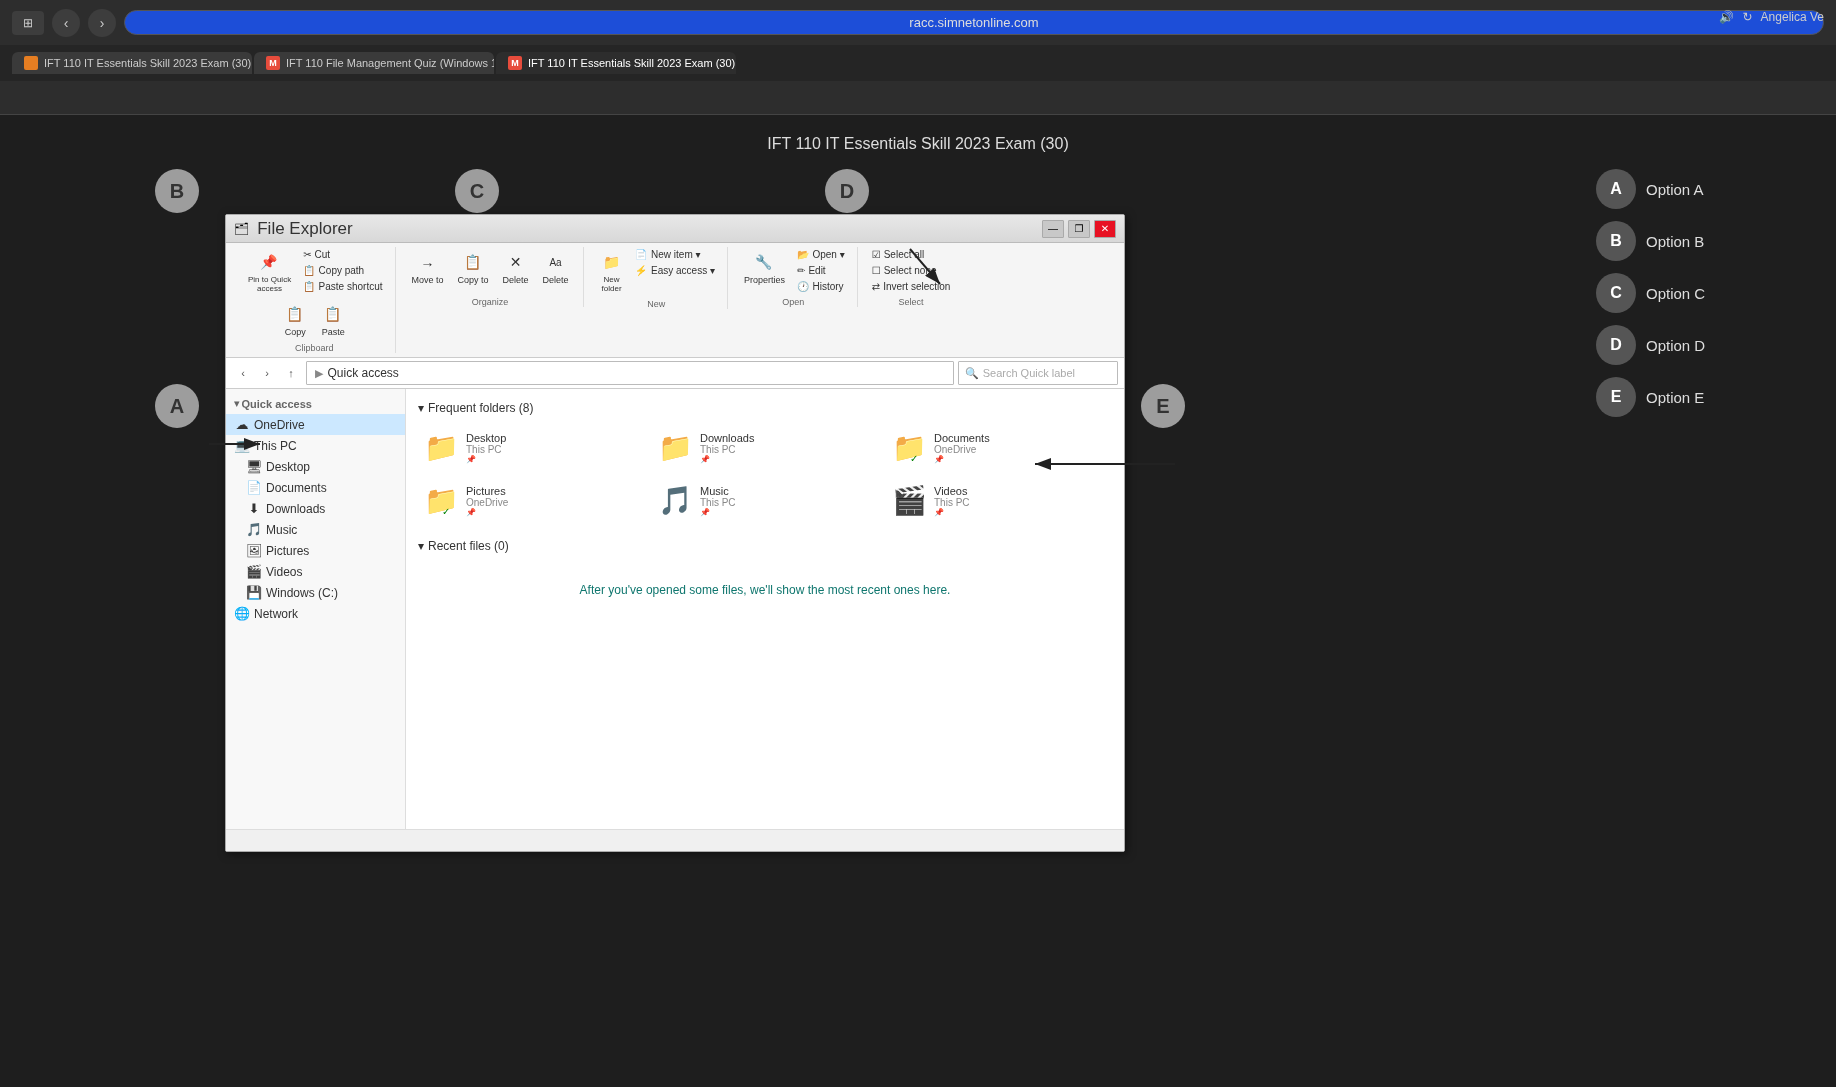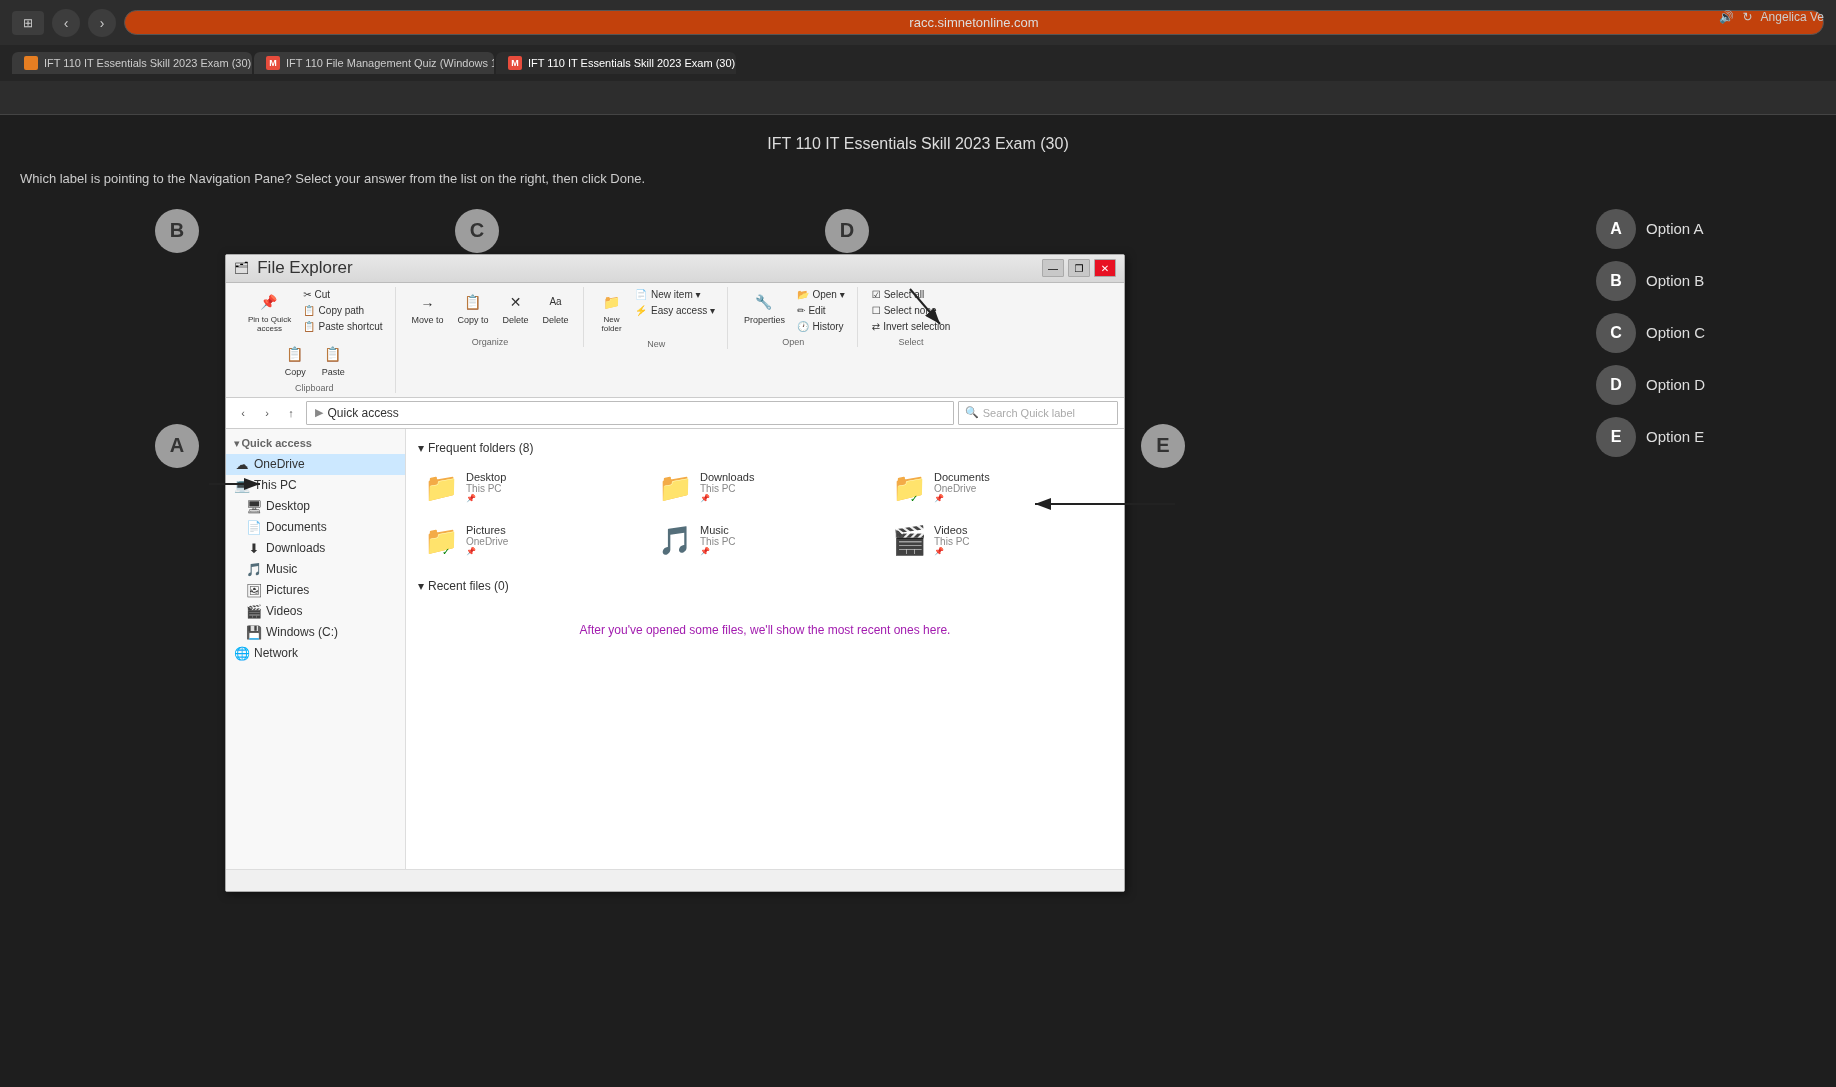--- a/index.html
+++ b/index.html
@@ -52,21 +52,21 @@
       border-radius: 4px;
       cursor: pointer;
       font-size: 12px;
       display: flex;
       align-items: center;
       justify-content: center;
     }
 
     .address-bar {
       flex: 1;
-      background: #c2410c;
+      background: #1d4ed8;
       border: 1px solid #555;
       border-radius: 20px;
       color: #ddd;
       padding: 4px 16px;
       font-size: 13px;
       text-align: center;
     }
 
     .browser-tabs {
       display: flex;
@@ -537,21 +537,21 @@
       color: #333;
       margin-bottom: 8px;
       display: flex;
       align-items: center;
       gap: 4px;
       cursor: pointer;
     }
 
     .fe-recent-empty {
       font-size: 12px;
-      color: #a21caf;
+      color: #0f766e;
       text-align: center;
       margin-top: 30px;
     }
 
     
     .fe-statusbar {
       background: #f0f0f0;
       border-top: 1px solid #ddd;
       height: 22px;
       display: flex;
@@ -590,21 +590,20 @@
     </div>
     <div class="tab active">
       <div class="tab-favicon m">M</div>
       <span>IFT 110 IT Essentials Skill 2023 Exam (30) - SIMnet</span>
     </div>
   </div>
 </div>
 
 <div class="page-content">
   <div class="page-title">IFT 110 IT Essentials Skill 2023 Exam (30)</div>
-  <div class="question-text">Which label is pointing to the Navigation Pane? Select your answer from the list on the right, then click Done.</div>
 
   <div class="main-layout">
 
     <div class="file-explorer-container">
 
       <div class="label-bubble label-b">
         <span>B</span>
       </div>
 
       <div class="label-bubble label-c">

